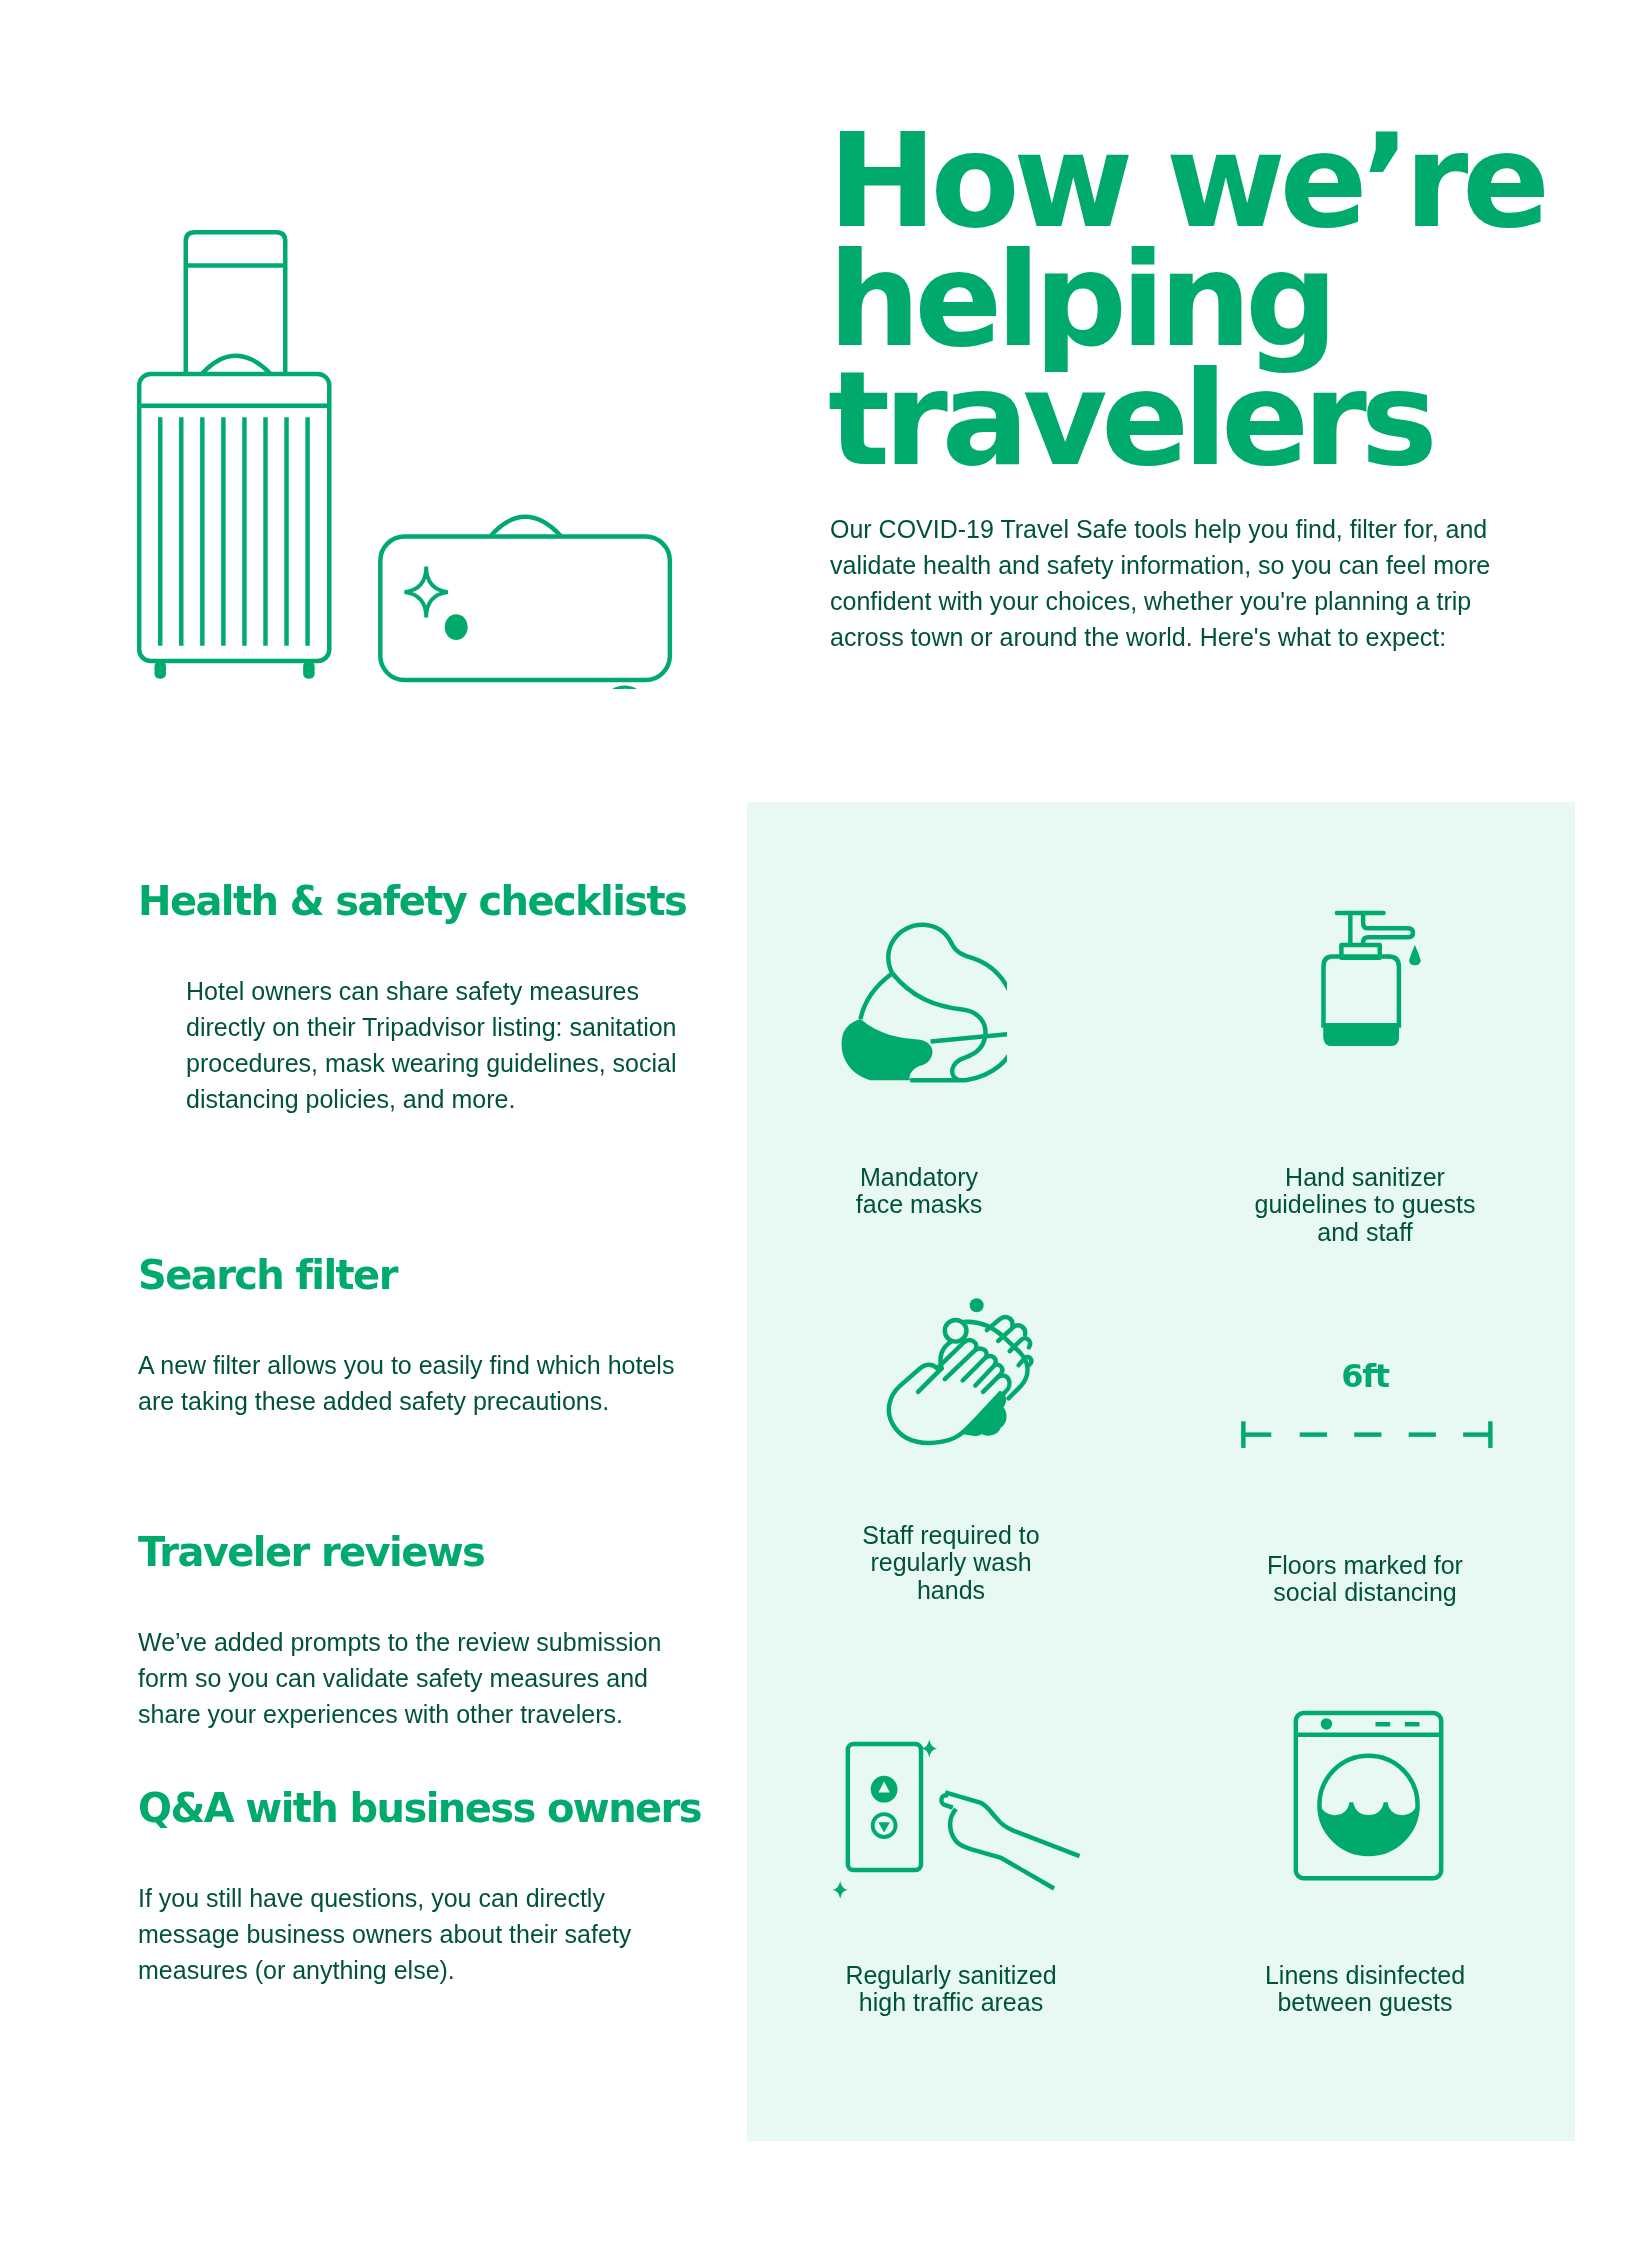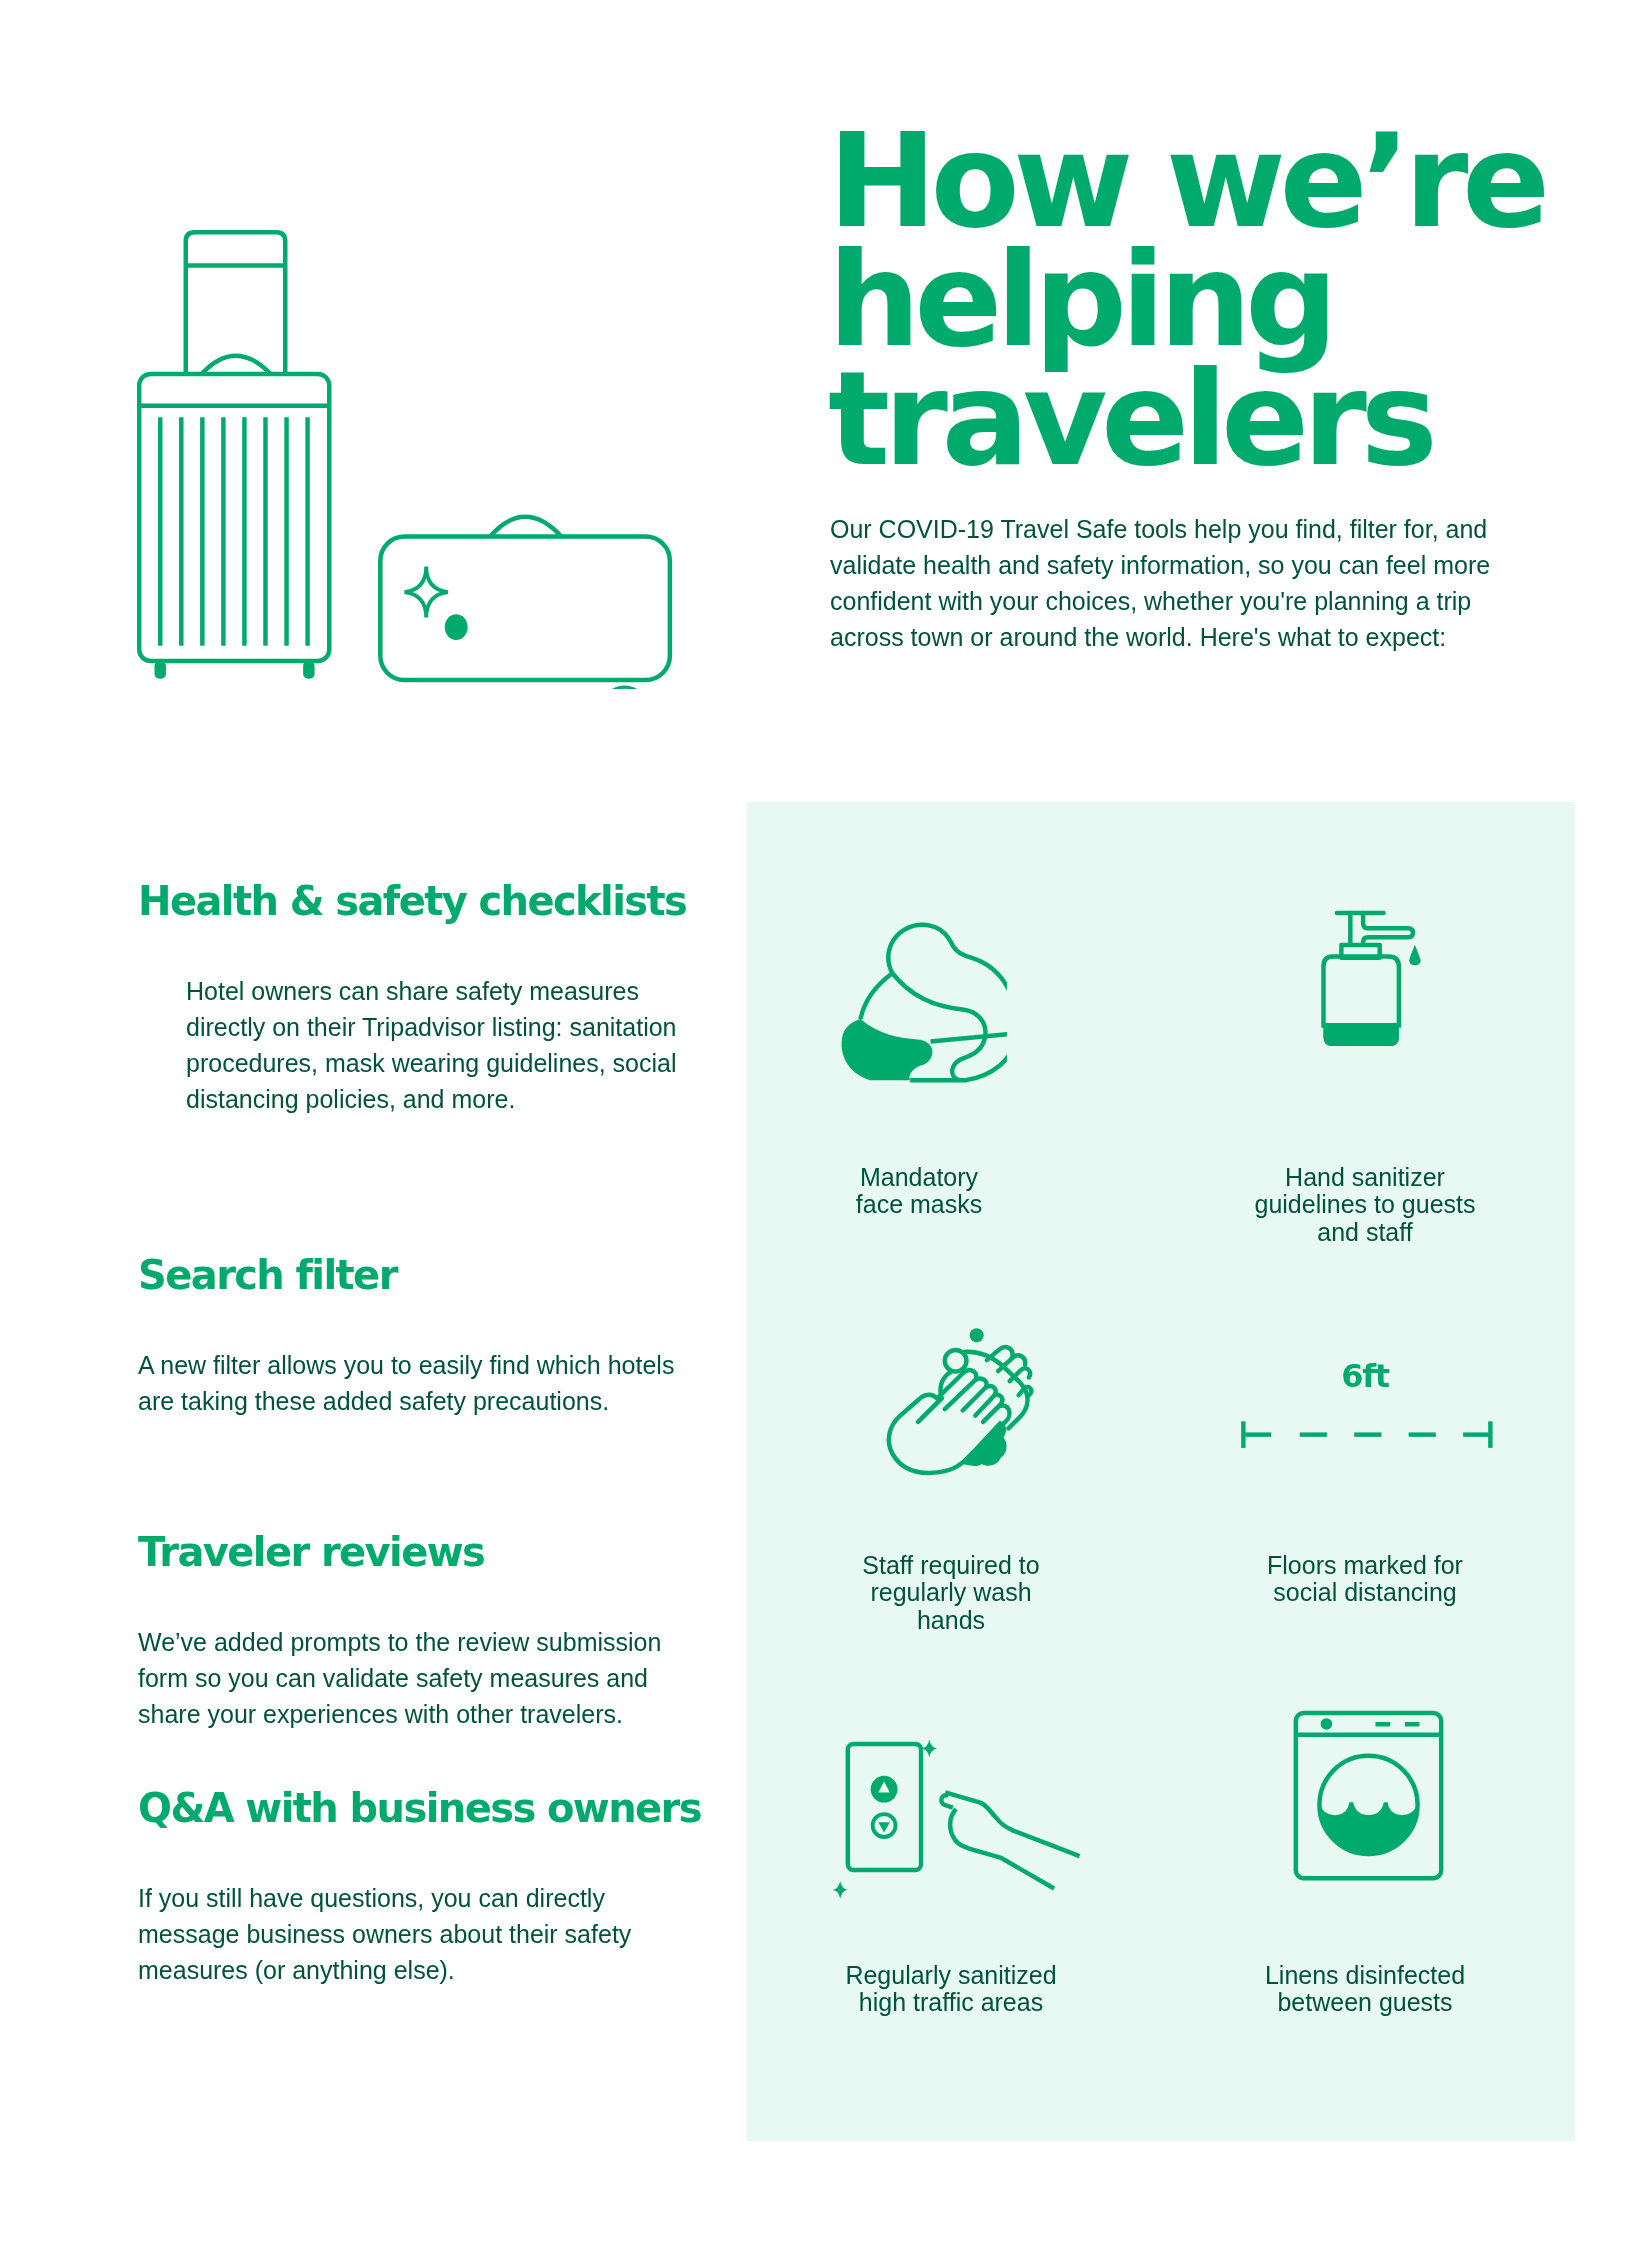--- a/index.html
+++ b/index.html
@@ -151,21 +151,21 @@
     <path d="M46 194 V208 Q46 222 60 222 H150 Q164 222 164 208 V194 Z" fill="#00aa6c"></path>
     <path d="M189 64 Q196 80 198 88 Q198 96 189 96 Q180 96 180 88 Q182 80 189 64 Z" fill="#00aa6c"></path>
   </svg>
   <div class="label" style="top:362px;">
     <div>Hand sanitizer</div>
     <div>guidelines to guests</div>
     <div>and staff</div>
   </div>
 </div>
 
-<div class="cell" style="left:747px; top:1249px; height:447px;">
+<div class="cell" style="left:747px; top:1219px; height:447px;">
   <svg style="left:115px; top:57px;" width="172" height="172" viewBox="0 0 270 270">
     <circle cx="180" cy="46" r="11" fill="#00aa6c"></circle>
     <g fill="none" stroke="#00aa6c" stroke-width="7" stroke-linejoin="round" stroke-linecap="round">
       <circle cx="147" cy="86" r="17"></circle>
       <path d="M140 103 C125 112 120 128 125 145"></path>
       <path d="M160 72 C185 70 205 80 222 95 L248 120 C265 138 262 158 250 172 L230 192"></path>
       <path d="M196 85 L216 68 C225 60 238 66 236 78"></path>
       <path d="M214 102 L238 80 C246 74 258 80 256 92"></path>
       <path d="M232 118 L250 100 C258 94 268 102 262 112"></path>
       <path d="M246 140 L256 128 C264 124 270 134 262 140"></path>

